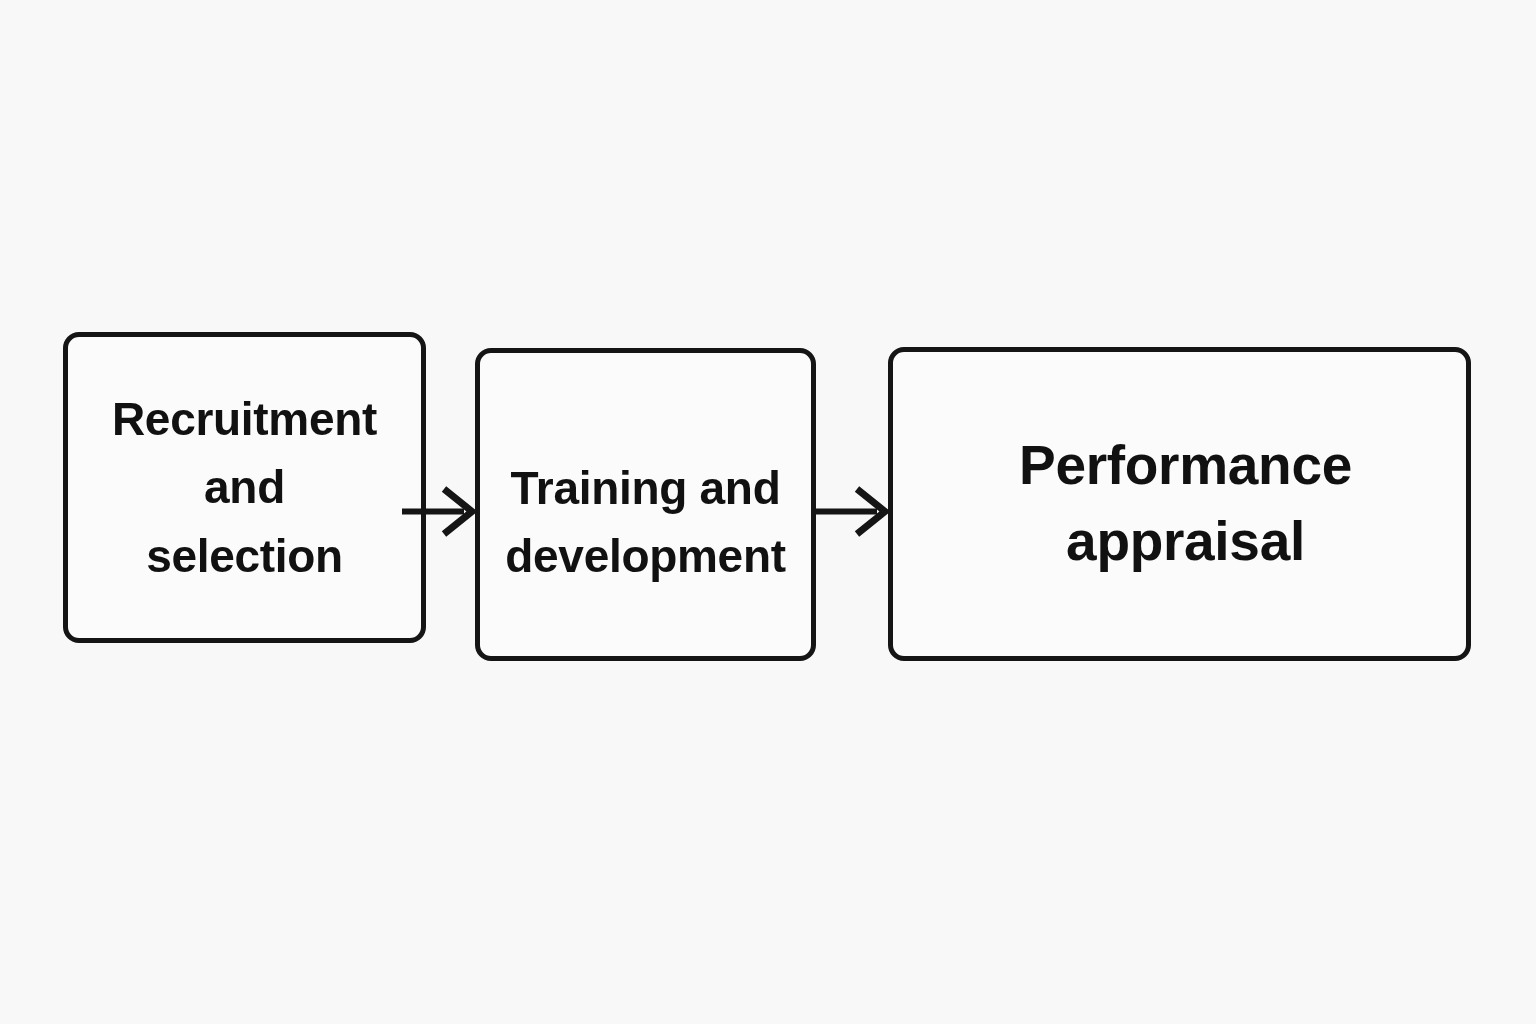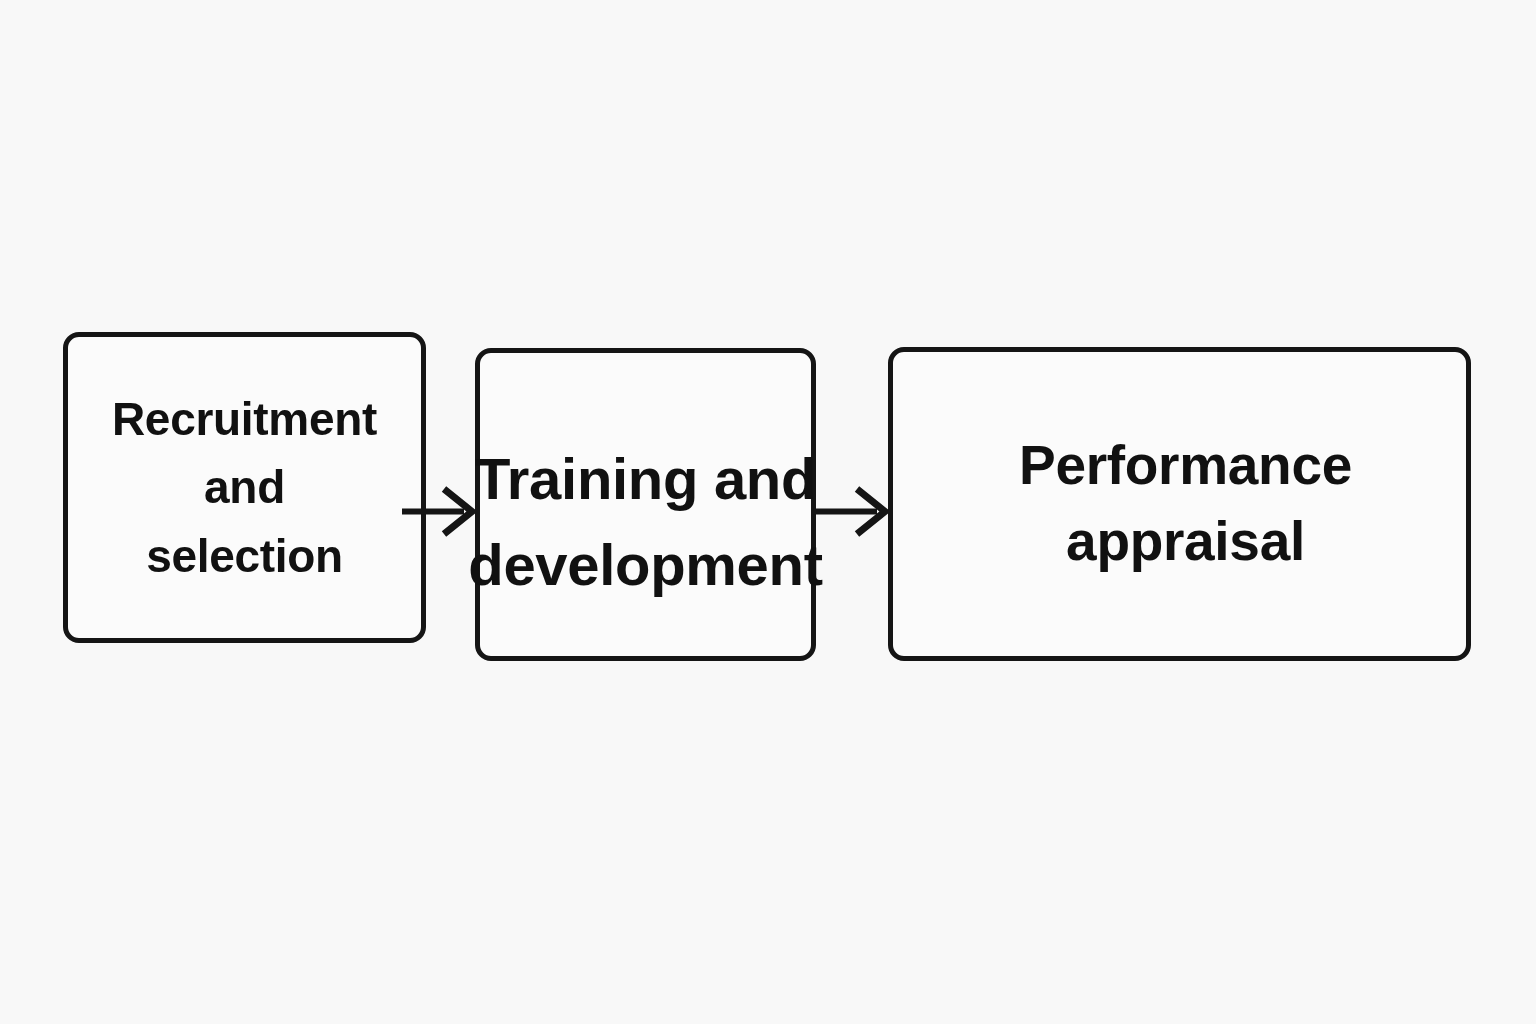--- a/index.html
+++ b/index.html
@@ -47,21 +47,21 @@
   #node-recruitment .node-label {
     font-size: 46px;
   }
   #node-training {
     left: 475px;
     top: 348px;
     width: 341px;
     height: 313px;
   }
   #node-training .node-label {
-    font-size: 58px;
+    font-size: 46px;
     margin-top: 35px;
   }
   #node-performance {
     left: 888px;
     top: 347px;
     width: 583px;
     height: 314px;
     padding-left: 12px;
   }
   #node-performance .node-label {

